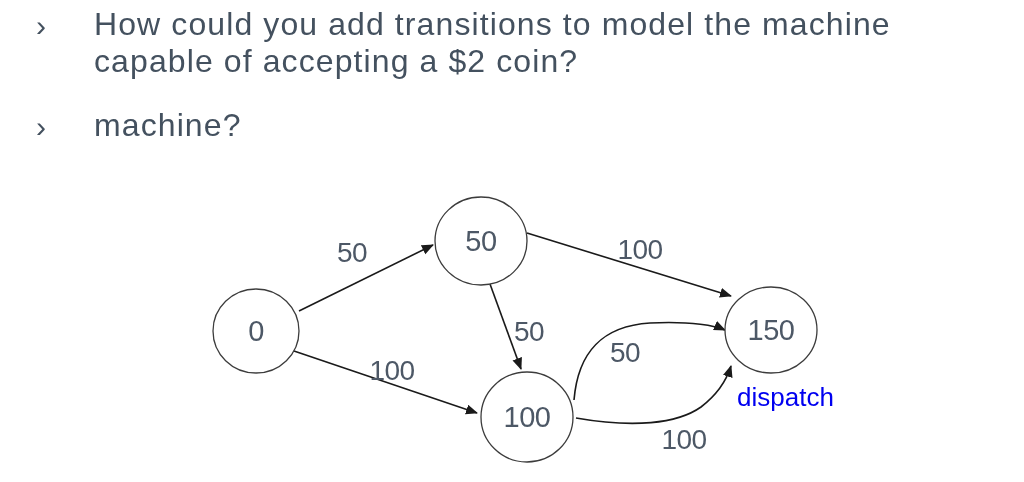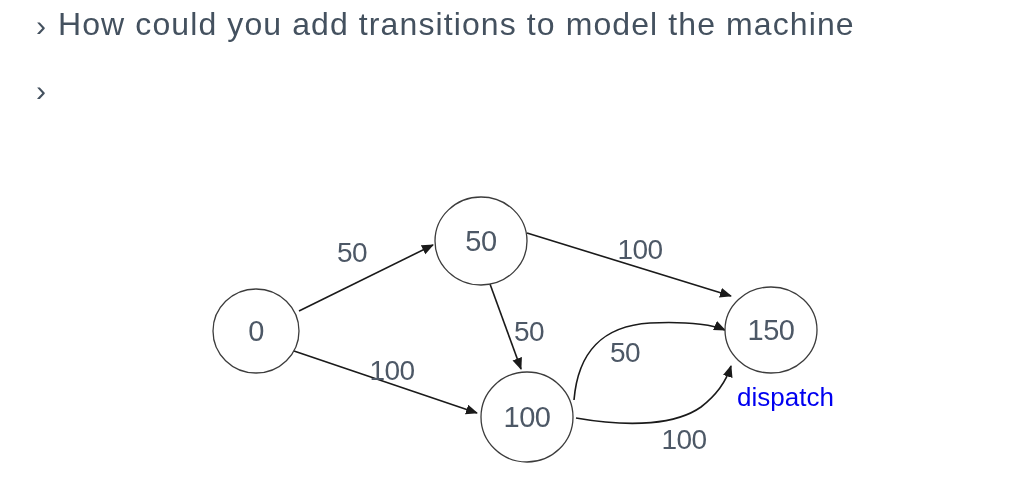--- a/index.html
+++ b/index.html
@@ -26,21 +26,21 @@
   }
   .bullet + .bullet { margin-top: 27px; }
   .bullet .marker {
     font-size: 30px;
     line-height: 37px;
     width: 22px;
     flex: 0 0 22px;
     padding-top: 1px;
     color: #44515f;
   }
-  .bullet .lines { flex: 1; }
+  .bullet .lines { flex: 1; margin-left: 36px; }
   .bullet .lines span {
     display: block;
     font-size: 32px;
     line-height: 37px;
     letter-spacing: 1.1px;
     font-weight: 400;
     color: #44515f;
     white-space: nowrap;
   }
   svg.diagram {
@@ -82,25 +82,27 @@
 </head>
 <body>
 
 <div class="slide">
 
   <div class="bullets">
     <div class="bullet">
       <span class="marker">›</span>
       <div class="lines">
         <span>How could you add transitions to model the machine</span>
+        <span>capable of accepting a $2 coin?</span>
       </div>
     </div>
     <div class="bullet">
       <span class="marker">›</span>
       <div class="lines">
+        <span>machine?</span>
       </div>
     </div>
   </div>
 
   <svg class="diagram" viewBox="0 0 1024 482">
     <defs>
       <marker id="arrow" markerUnits="userSpaceOnUse" markerWidth="14" markerHeight="11" refX="11" refY="5" orient="auto">
         <path d="M0,0 L12,5 L0,10 z" fill="#1a1a1a"></path>
       </marker>
     </defs>

